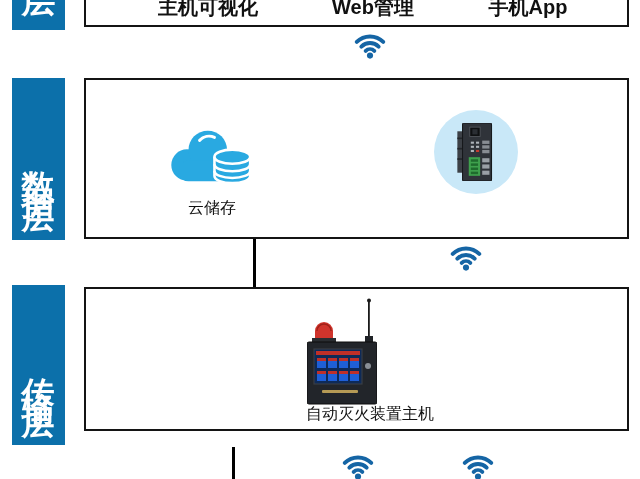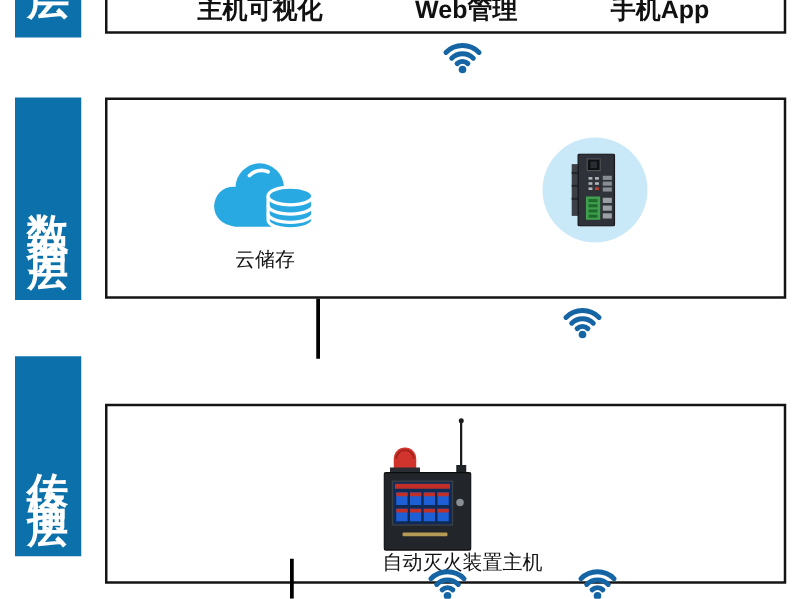--- a/index.html
+++ b/index.html
@@ -48,21 +48,21 @@
   
   .content-box{
     position:absolute;
     left:84px;width:545px;
     background:#ffffff;
     border:2px solid var(--box-border);
     box-sizing:border-box;
   }
   .app-box{top:-65px;height:92px;}
   .data-box{top:78px;height:161px;}
-  .transport-box{top:287px;height:144px;margin-top:36px;}
+  .transport-box{top:287px;height:144px;}
   .app-label{top:0;height:30px;}
   .data-label{top:78px;height:162px;}
   .transport-label{top:285px;height:160px;}
 
   .app-item{
     position:absolute;bottom:4px;
     transform:translateX(-50%);
     font-size:20px;font-weight:600;color:var(--text);
     white-space:nowrap;
   }

